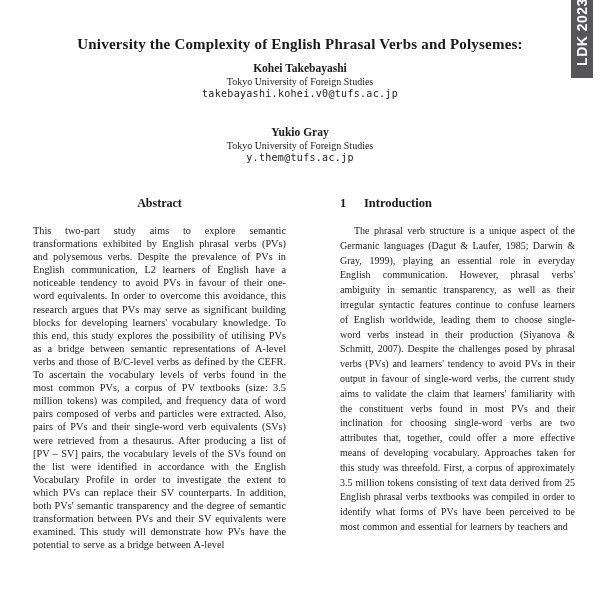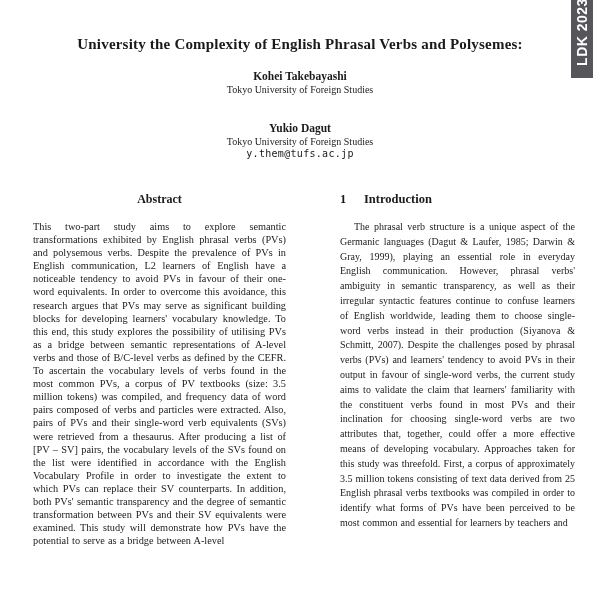--- a/index.html
+++ b/index.html
@@ -39,21 +39,21 @@
   .title {
     margin: 0;
     padding: 34px 40px 0 40px;
     text-align: center;
     font-size: 15px;
     font-weight: bold;
     line-height: 21px;
     letter-spacing: 0.2px;
   }
   .authors { text-align: center; }
-  .author-block1 { margin-top: 15px; }
+  .author-block1 { margin-top: 7px; }
   .author-block2 { margin-top: 26px; }
   .author-name { font-size: 11.5px; font-weight: bold; line-height: 13px; }
   .author-affil { font-size: 10px; line-height: 13px; }
   .author-email {
     font-family: "DejaVu Sans Mono", "Liberation Mono", monospace;
     font-size: 10px;
     line-height: 12px;
     letter-spacing: 0.3px;
   }
   
@@ -103,23 +103,24 @@
   </div>
 
   <h1 class="title">
     <span>University the Complexity of English Phrasal Verbs and Polysemes:</span><br>
   </h1>
 
   <div class="authors">
     <div class="author-block1">
       <div class="author-name">Kohei Takebayashi</div>
       <div class="author-affil">Tokyo University of Foreign Studies</div>
+      <div class="author-email">takebayashi.kohei.v0@tufs.ac.jp</div>
     </div>
     <div class="author-block2">
-      <div class="author-name">Yukio Dagut</div>
+      <div class="author-name">Yukio Gray</div>
       <div class="author-affil">Tokyo University of Foreign Studies</div>
       <div class="author-email">y.them@tufs.ac.jp</div>
     </div>
   </div>
 
   <div class="columns">
     <div class="col-left">
       <div class="abstract-heading">Abstract</div>
       <div class="abstract-text">This two-part study aims to explore semantic transformations exhibited by English phrasal verbs (PVs) and polysemous verbs. Despite the prevalence of PVs in English communication, L2 learners of English have a noticeable tendency to avoid PVs in favour of their one-word equivalents. In order to overcome this avoidance, this research argues that PVs may serve as significant building blocks for developing learners' vocabulary knowledge. To this end, this study explores the possibility of utilising PVs as a bridge between semantic representations of A-level verbs and those of B/C-level verbs as defined by the CEFR. To ascertain the vocabulary levels of verbs found in the most common PVs, a corpus of PV textbooks (size: 3.5 million tokens) was compiled, and frequency data of word pairs composed of verbs and particles were extracted. Also, pairs of PVs and their single-word verb equivalents (SVs) were retrieved from a thesaurus. After producing a list of [PV – SV] pairs, the vocabulary levels of the SVs found on the list were identified in accordance with the English Vocabulary Profile in order to investigate the extent to which PVs can replace their SV counterparts. In addition, both PVs' semantic transparency and the degree of semantic transformation between PVs and their SV equivalents were examined. This study will demonstrate how PVs have the potential to serve as a bridge between A-level</div>
     </div>

